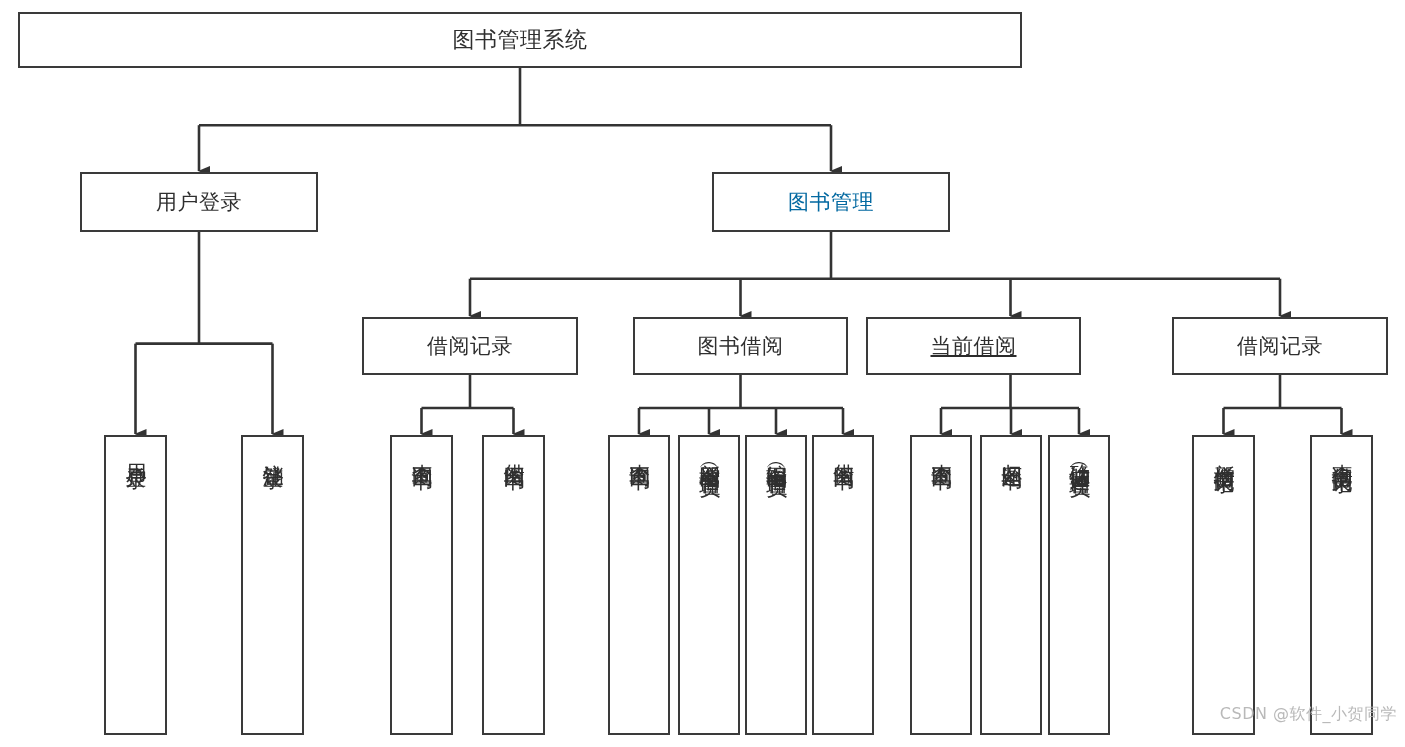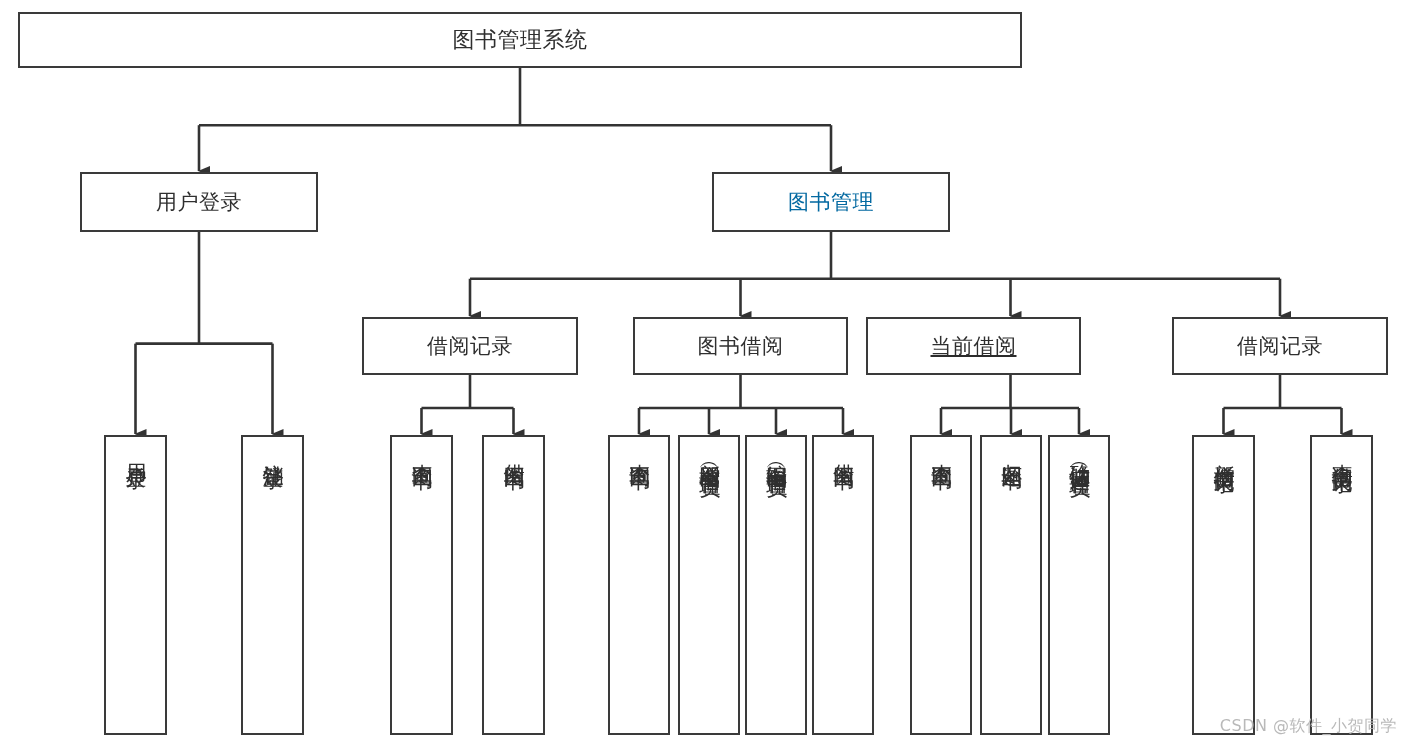--- a/index.html
+++ b/index.html
@@ -54,21 +54,21 @@
     text-orientation: upright;
     font-size: 21px;
     line-height: 1.32;
     letter-spacing: 2px;
     white-space: nowrap;
   }
   .node.root .node-label { font-size: 22px; }
   .watermark {
     position: absolute;
     right: 8px;
-    bottom: 10px;
+    bottom: 22px;
     font-size: 16px;
     color: #b9b9b9;
     letter-spacing: 0.5px;
     white-space: nowrap;
     user-select: none;
   }
 </style>
 </head>
 <body>
 

